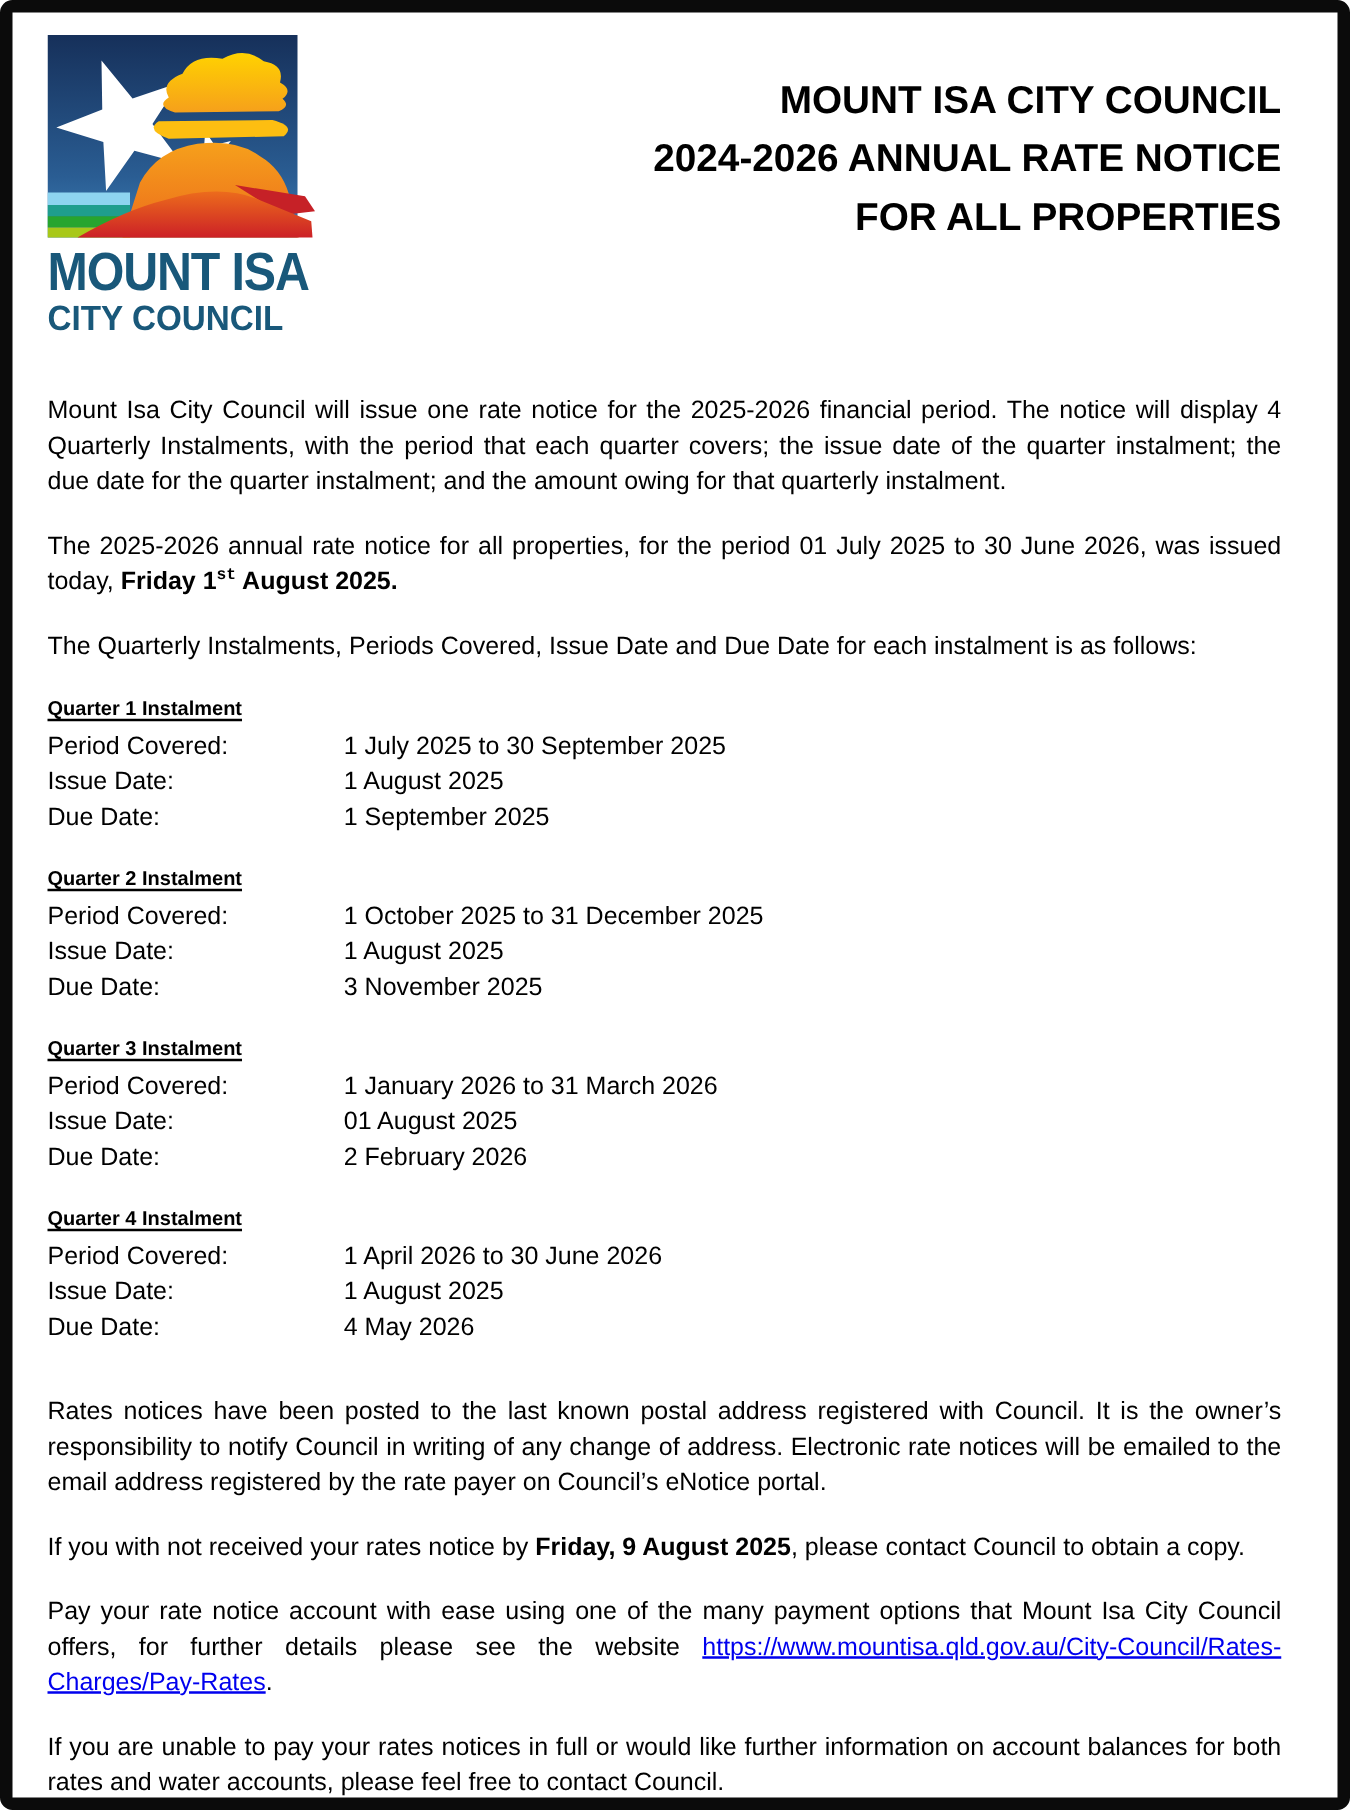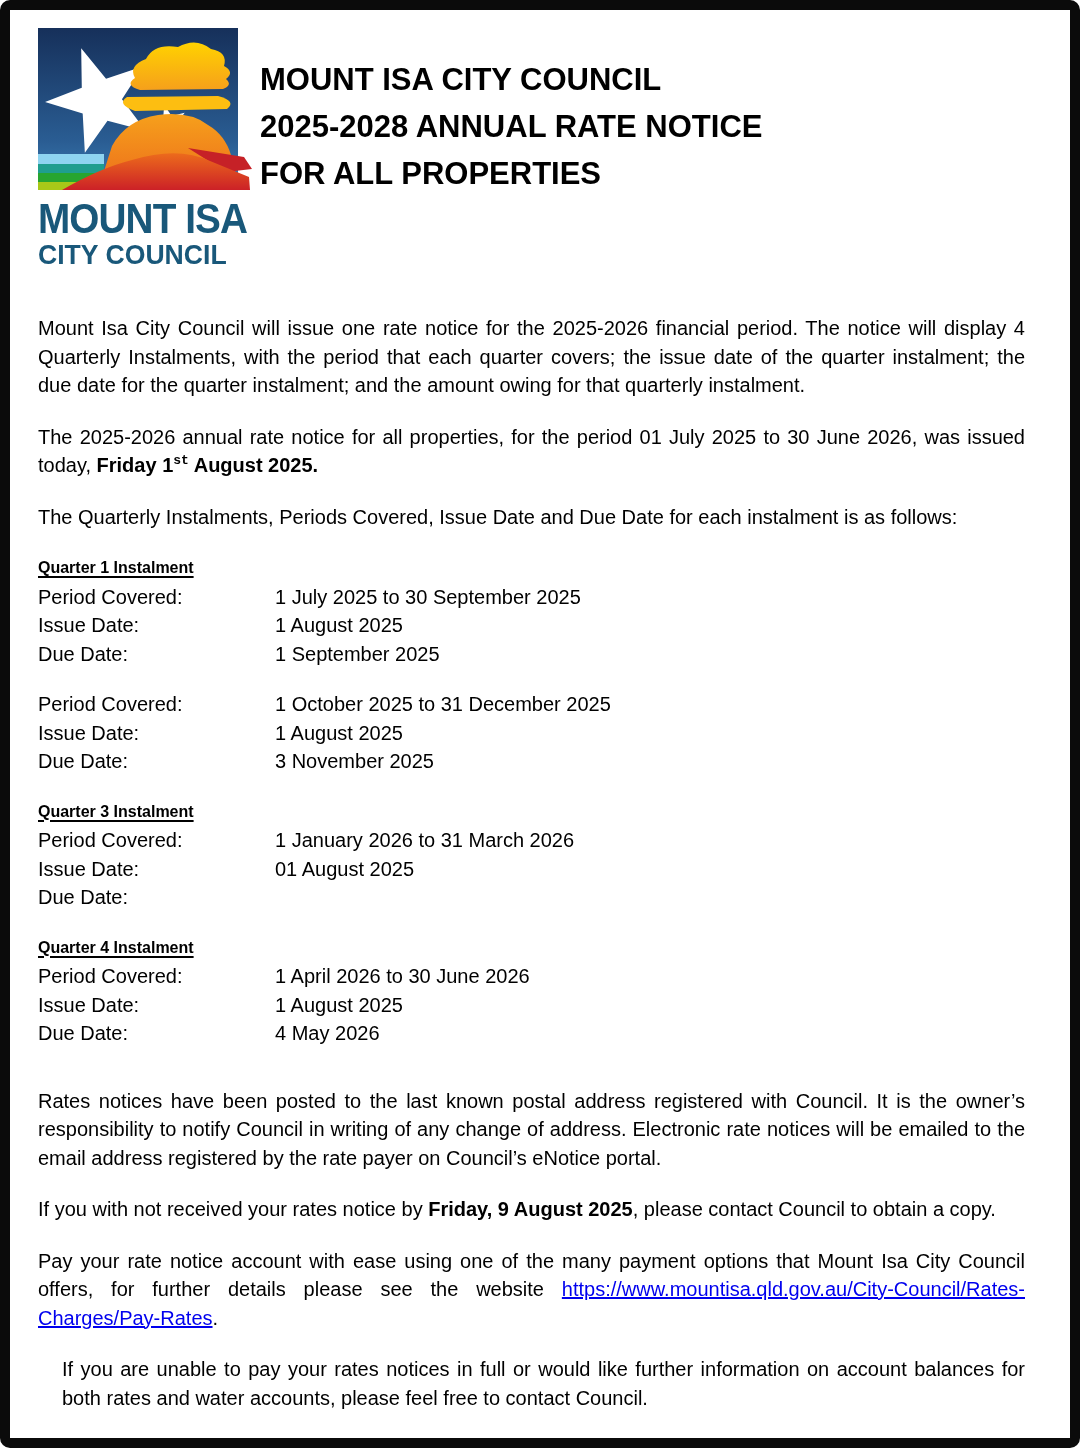--- a/index.html
+++ b/index.html
@@ -25,30 +25,30 @@
     color: #19587a; font-weight: bold; font-size: 43px; line-height: 44px;
     letter-spacing: -1px; transform: scaleX(0.9); transform-origin: left;
     margin-top: 2px; white-space: nowrap;
   }
   .logo-text2 {
     color: #19587a; font-weight: bold; font-size: 28px; line-height: 30px;
     letter-spacing: 0px; transform: scaleX(0.95); transform-origin: left;
     white-space: nowrap;
   }
   .title-block {
-    flex: 1; text-align: left; font-weight: bold;
+    flex: 1; text-align: right; font-weight: bold;
     font-size: 31px; line-height: 47px; padding-top: 28px;
   }
 
   
   .para {
     font-size: 20px; line-height: 28.5px; text-align: justify;
     margin: 0 0 23px 0;
   }
-  .para:last-child { margin-bottom: 0; margin-left: 24px; }
+  .para:last-child { margin-bottom: 0; }
   .b { font-weight: bold; }
   sup { font-size: 13px; vertical-align: super; line-height: 0; font-family: Liberation Mono, monospace; }
 
   a.doc-link, .doc-link {
     color: #0000ee; text-decoration: underline; cursor: pointer;
   }
 
   
   .quarter { margin-bottom: 22px; font-size: 20px; line-height: 28.5px; }
   .q-title {
@@ -105,21 +105,21 @@
         <path d="M60 162 L74 118 Q88 92 120 87 Q152 83 170 97 Q187 107 193 127 L201 162 Z" fill="url(#rockmid)"></path>
         <path d="M150 120 L206 129 L214 141 L188 144 Z" fill="#c62127"></path>
         <path d="M24 162 Q62 140 94 132 Q140 118 172 133 L211 149 L212 162 Z" fill="url(#rockbot)"></path>
       </svg>
       <div class="logo-text1">MOUNT ISA</div>
       <div class="logo-text2">CITY COUNCIL</div>
     </div>
 
     <div class="title-block">
       <div>MOUNT ISA CITY COUNCIL</div>
-      <div>2025-2028 ANNUAL RATE NOTICE</div>
+      <div>2024-2026 ANNUAL RATE NOTICE</div>
       <div>FOR ALL PROPERTIES</div>
     </div>
   </div>
 
   <p class="para">Mount Isa City Council will issue one rate notice for the 2025-2026 financial period. The notice will display 4 Quarterly Instalments, with the period that each quarter covers; the issue date of the quarter instalment; the due date for the quarter instalment; and the amount owing for that quarterly instalment.</p>
 
   <p class="para"><span>The 2025-2026 annual rate notice for all properties, for the period 01 July 2025 to 30 June 2026, was issued today, </span><span class="b"><span>Friday 1</span><sup>st</sup><span> August 2025.</span></span></p>
 
   <p class="para">The Quarterly Instalments, Periods Covered, Issue Date and Due Date for each instalment is as follows:</p>
 
@@ -133,20 +133,21 @@
       <span class="q-label">Issue Date:</span>
       <span class="q-value">1 August 2025</span>
     </div>
     <div class="q-row">
       <span class="q-label">Due Date:</span>
       <span class="q-value">1 September 2025</span>
     </div>
   </section>
 
   <section class="quarter">
+    <h2 class="q-title">Quarter 2 Instalment</h2>
     <div class="q-row">
       <span class="q-label">Period Covered:</span>
       <span class="q-value">1 October 2025 to 31 December 2025</span>
     </div>
     <div class="q-row">
       <span class="q-label">Issue Date:</span>
       <span class="q-value">1 August 2025</span>
     </div>
     <div class="q-row">
       <span class="q-label">Due Date:</span>
@@ -159,20 +160,21 @@
     <div class="q-row">
       <span class="q-label">Period Covered:</span>
       <span class="q-value">1 January 2026 to 31 March 2026</span>
     </div>
     <div class="q-row">
       <span class="q-label">Issue Date:</span>
       <span class="q-value">01 August 2025</span>
     </div>
     <div class="q-row">
       <span class="q-label">Due Date:</span>
+      <span class="q-value">2 February 2026</span>
     </div>
   </section>
 
   <section class="quarter" style="margin-bottom:39px">
     <h2 class="q-title">Quarter 4 Instalment</h2>
     <div class="q-row">
       <span class="q-label">Period Covered:</span>
       <span class="q-value">1 April 2026 to 30 June 2026</span>
     </div>
     <div class="q-row">

